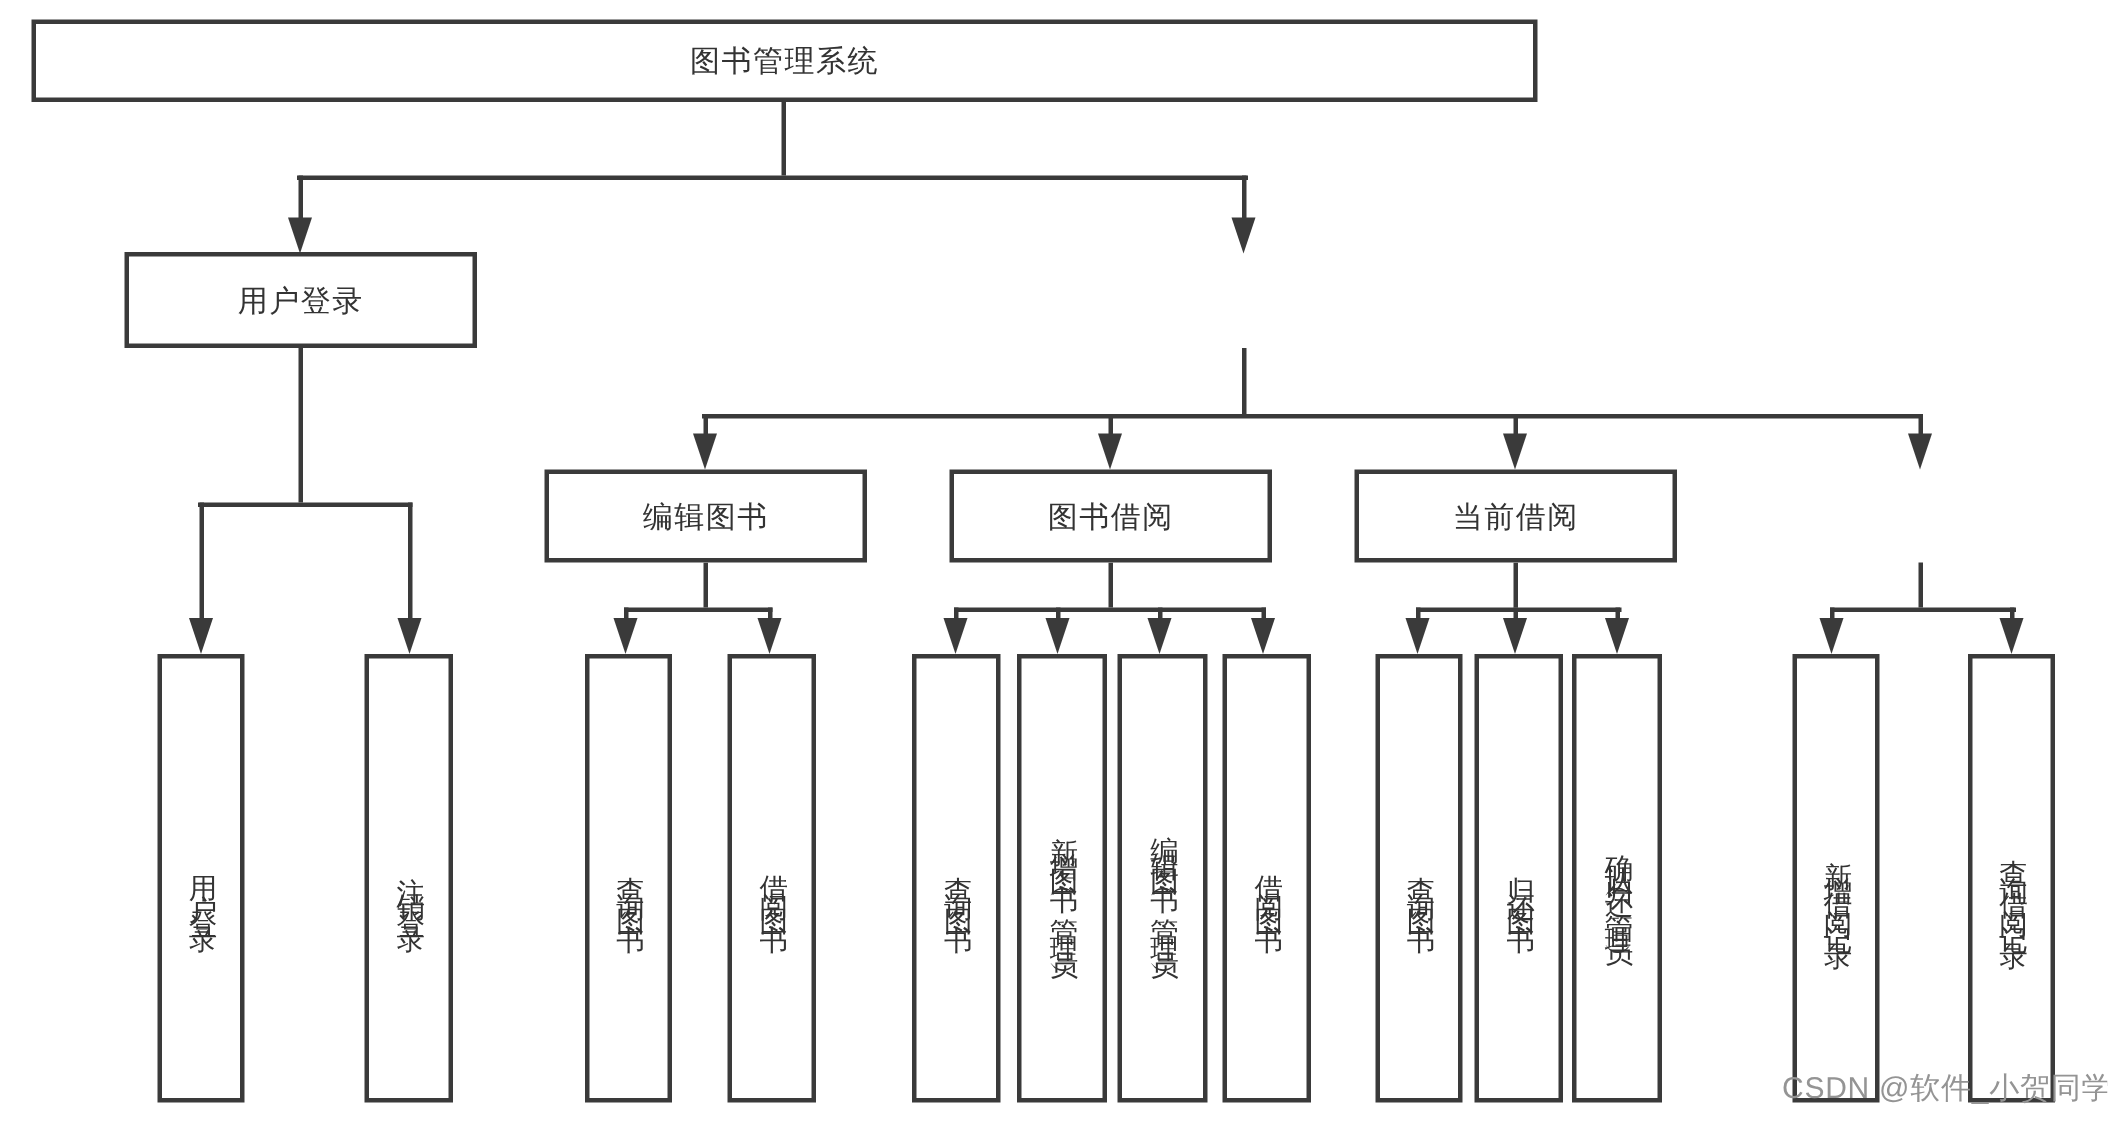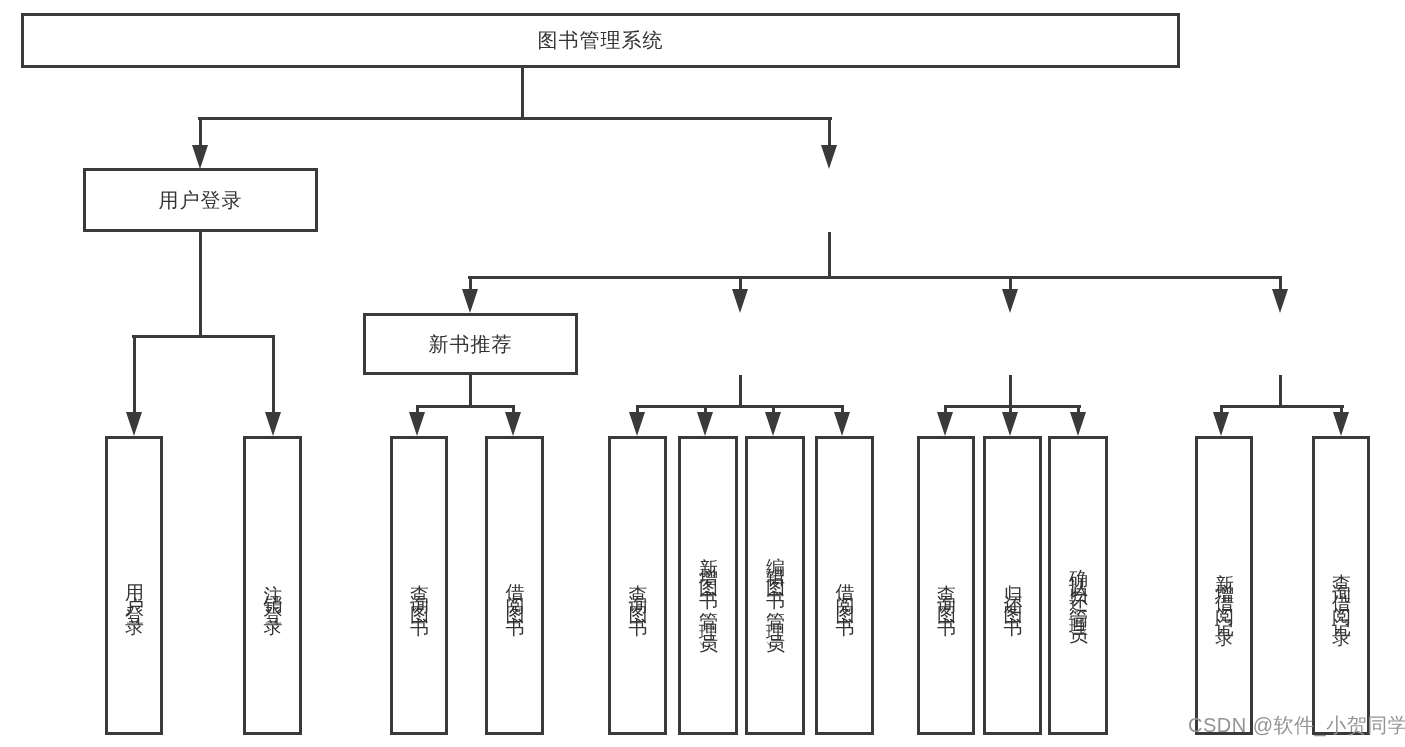--- a/index.html
+++ b/index.html
@@ -67,21 +67,21 @@
     color: var(--watermark-color);
     white-space: nowrap;
     z-index: 5;
   }
 </style>
 </head>
 <body>
 
 <div id="canvas">
 
-  <div class="box" style="left:21px; top:13px; width:1159px; height:55px;">
+  <div class="box" style="left:21px; top:13px; width:1004px; height:55px;">
     <span class="hlabel">图书管理系统</span>
   </div>
 
   <div class="vline" style="left:521px; top:68px; width:3px; height:49px;"></div>
   <div class="hline" style="left:198px; top:117px; width:634px; height:3px;"></div>
   <div class="vline" style="left:199px; top:117px; width:3px; height:29px;"></div>
   <div class="arrowhead" style="left:192px; top:145px;"></div>
   <div class="vline" style="left:828px; top:117px; width:3px; height:29px;"></div>
   <div class="arrowhead" style="left:821px; top:145px;"></div>
 
@@ -101,21 +101,27 @@
   <div class="vline" style="left:469px; top:276px; width:3px; height:15px;"></div>
   <div class="arrowhead" style="left:462px; top:289px;"></div>
   <div class="vline" style="left:739px; top:276px; width:3px; height:15px;"></div>
   <div class="arrowhead" style="left:732px; top:289px;"></div>
   <div class="vline" style="left:1009px; top:276px; width:3px; height:15px;"></div>
   <div class="arrowhead" style="left:1002px; top:289px;"></div>
   <div class="vline" style="left:1279px; top:276px; width:3px; height:15px;"></div>
   <div class="arrowhead" style="left:1272px; top:289px;"></div>
 
   <div class="box" style="left:363px; top:313px; width:215px; height:62px;">
-    <span class="hlabel">新书推荐</span>
+    <span class="hlabel">编辑图书</span>
+  </div>
+  <div class="box" style="left:633px; top:313px; width:215px; height:62px;">
+    <span class="hlabel">图书借阅</span>
+  </div>
+  <div class="box" style="left:903px; top:313px; width:215px; height:62px;">
+    <span class="hlabel">当前借阅</span>
   </div>
 
   <div class="vline" style="left:469px; top:375px; width:3px; height:30px;"></div>
   <div class="hline" style="left:416px; top:405px; width:99px; height:3px;"></div>
   <div class="vline" style="left:416px; top:405px; width:3px; height:7px;"></div>
   <div class="arrowhead" style="left:409px; top:412px;"></div>
   <div class="vline" style="left:512px; top:405px; width:3px; height:7px;"></div>
   <div class="arrowhead" style="left:505px; top:412px;"></div>
 
   <div class="vline" style="left:739px; top:375px; width:3px; height:30px;"></div>

